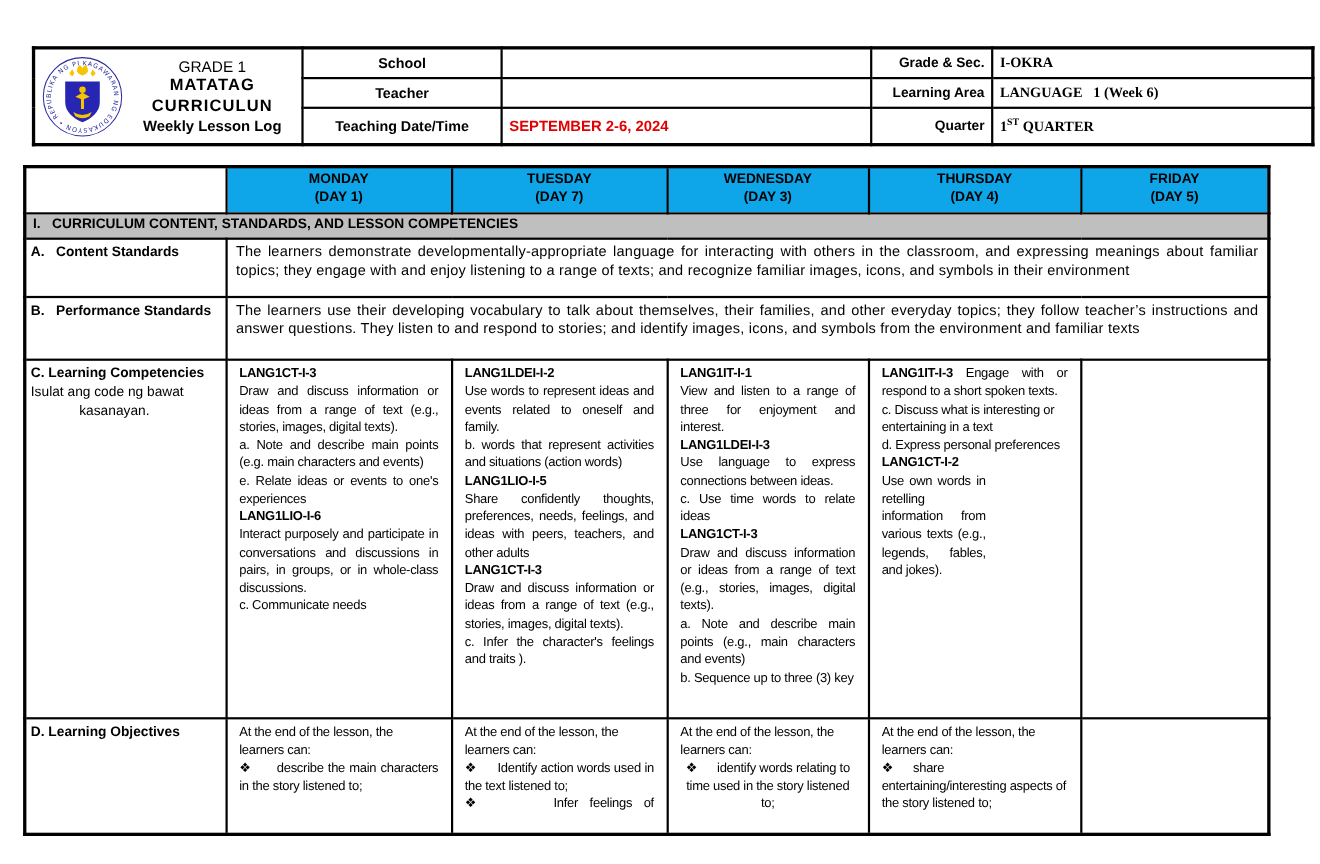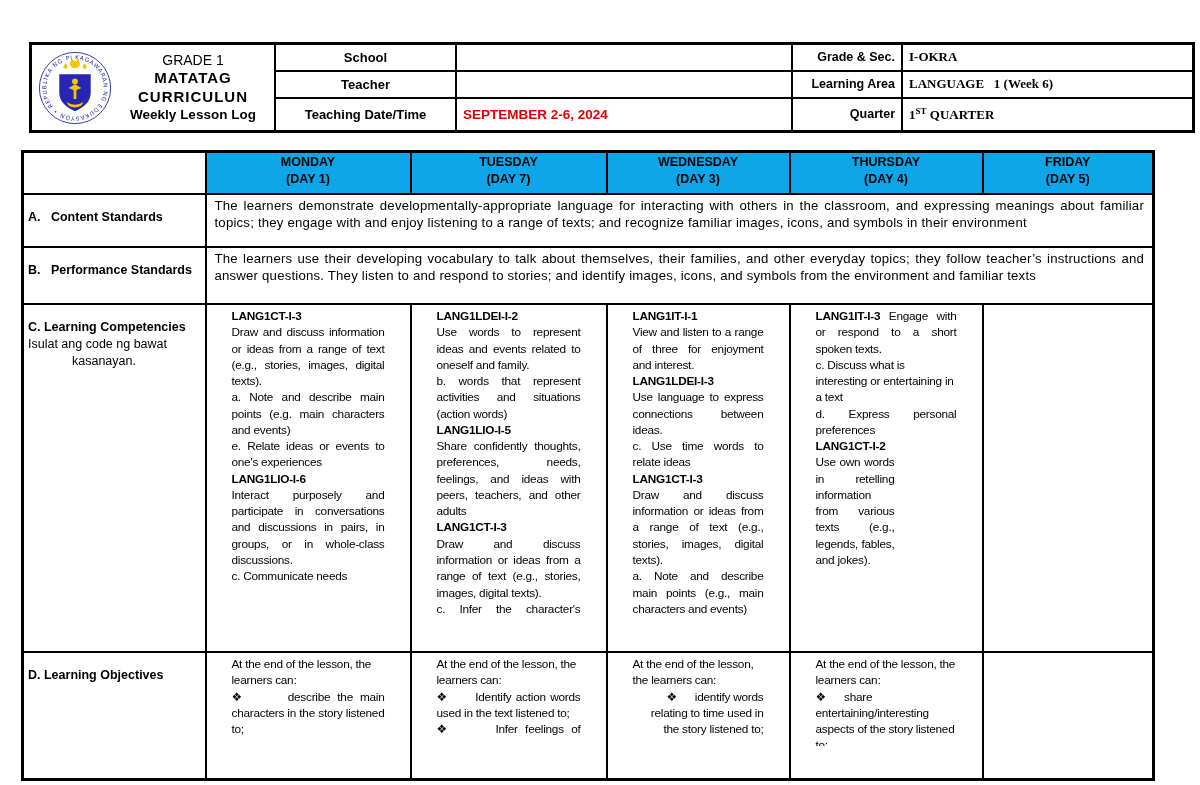--- a/index.html
+++ b/index.html
@@ -36,23 +36,23 @@
   .c-fri{width:171px;}
 
   .r-days td{height:38px;vertical-align:middle;text-align:center;font-weight:bold;font-size:12.5px;line-height:1.35;}
   .day-cell{background:#0ea5e9;}
   .r-sec td{height:19px;background:#bfbfbf;font-weight:bold;font-size:12.5px;vertical-align:middle;padding-left:6px;}
   .r-a td.std, .r-b td.std{font-size:13.2px;line-height:1.3;text-align:justify;padding:2px 8px 2px 8px;letter-spacing:.2px;}
   .r-a{height:53px;}
   .r-b{height:57px;}
   .r-c td{height:318px;}
   .r-d td{height:97px;}
-  .lbl{font-weight:bold;font-size:12.5px;padding:14px 4px;line-height:1.3;}
+  .lbl{font-weight:bold;font-size:12.5px;padding:3px 4px;line-height:1.3;}
   .lbl .note{font-weight:normal;padding-left:44px;text-indent:-44px;margin-top:1px;}
-  .cellwrap{padding:2px 24px;font-size:11.8px;letter-spacing:-0.25px;line-height:1.38;overflow:hidden;}
+  .cellwrap{padding:2px 10px;font-size:11.8px;letter-spacing:-0.25px;line-height:1.38;overflow:hidden;}
   .r-c .cellwrap{height:308px;}
   .r-d .cellwrap{height:88px;}
   .rp{text-align:justify;margin:0;}
   .rp.code{font-weight:bold;text-align:left;}
   .rp.narrow{max-width:56%;}
   .rp strong{font-weight:bold;}
   sup{font-size:9px;}
 
   
   .logo{flex:0 0 auto;}
@@ -139,20 +139,23 @@
           </td>
       <td class="day-cell">
             <div>THURSDAY</div>
             <div>(DAY 4)</div>
           </td>
       <td class="day-cell">
             <div>FRIDAY</div>
             <div>(DAY 5)</div>
           </td>
     </tr>
+    <tr class="r-sec">
+      <td colspan="6">I.&nbsp;&nbsp;&nbsp;CURRICULUM CONTENT, STANDARDS, AND LESSON COMPETENCIES</td>
+    </tr>
     <tr class="r-a">
       <td class="lbl">A.&nbsp;&nbsp;&nbsp;Content Standards</td>
       <td class="std" colspan="5">The learners demonstrate developmentally-appropriate language for interacting with others in the classroom, and expressing meanings about familiar topics; they engage with and enjoy listening to a range of texts; and recognize familiar images, icons, and symbols in their environment</td>
     </tr>
     <tr class="r-b">
       <td class="lbl">B.&nbsp;&nbsp;&nbsp;Performance Standards</td>
       <td class="std" colspan="5">The learners use their developing vocabulary to talk about themselves, their families, and other everyday topics; they follow teacher’s instructions and answer questions. They listen to and respond to stories; and identify images, icons, and symbols from the environment and familiar texts</td>
     </tr>
     <tr class="r-c">
       <td class="lbl">
@@ -219,21 +222,21 @@
       <td>
             <div class="cellwrap">
               <div class="rp" style="text-align: left;">At the end of the lesson, the learners can:</div>
               <div class="rp">❖&nbsp;&nbsp;&nbsp;&nbsp;&nbsp;&nbsp;Identify action words used in the text listened to;</div>
               <div class="rp" style="text-align-last: justify;">❖&nbsp;&nbsp;&nbsp;&nbsp;&nbsp;&nbsp;Infer feelings of</div>
             </div>
           </td>
       <td>
             <div class="cellwrap">
               <div class="rp" style="text-align: left;">At the end of the lesson, the learners can:</div>
-              <div class="rp" style="text-align: right;">❖&nbsp;&nbsp;&nbsp;&nbsp;&nbsp;&nbsp;identify words relating to time used in the story listened to;</div>
+              <div class="rp" style="text-align: center;">❖&nbsp;&nbsp;&nbsp;&nbsp;&nbsp;&nbsp;identify words relating to time used in the story listened to;</div>
             </div>
           </td>
       <td>
             <div class="cellwrap">
               <div class="rp" style="text-align: left;">At the end of the lesson, the learners can:</div>
               <div class="rp" style="text-align: left;">❖&nbsp;&nbsp;&nbsp;&nbsp;&nbsp;&nbsp;share entertaining/interesting aspects of the story listened to;</div>
             </div>
           </td>
       <td>
             <div class="cellwrap"></div>

